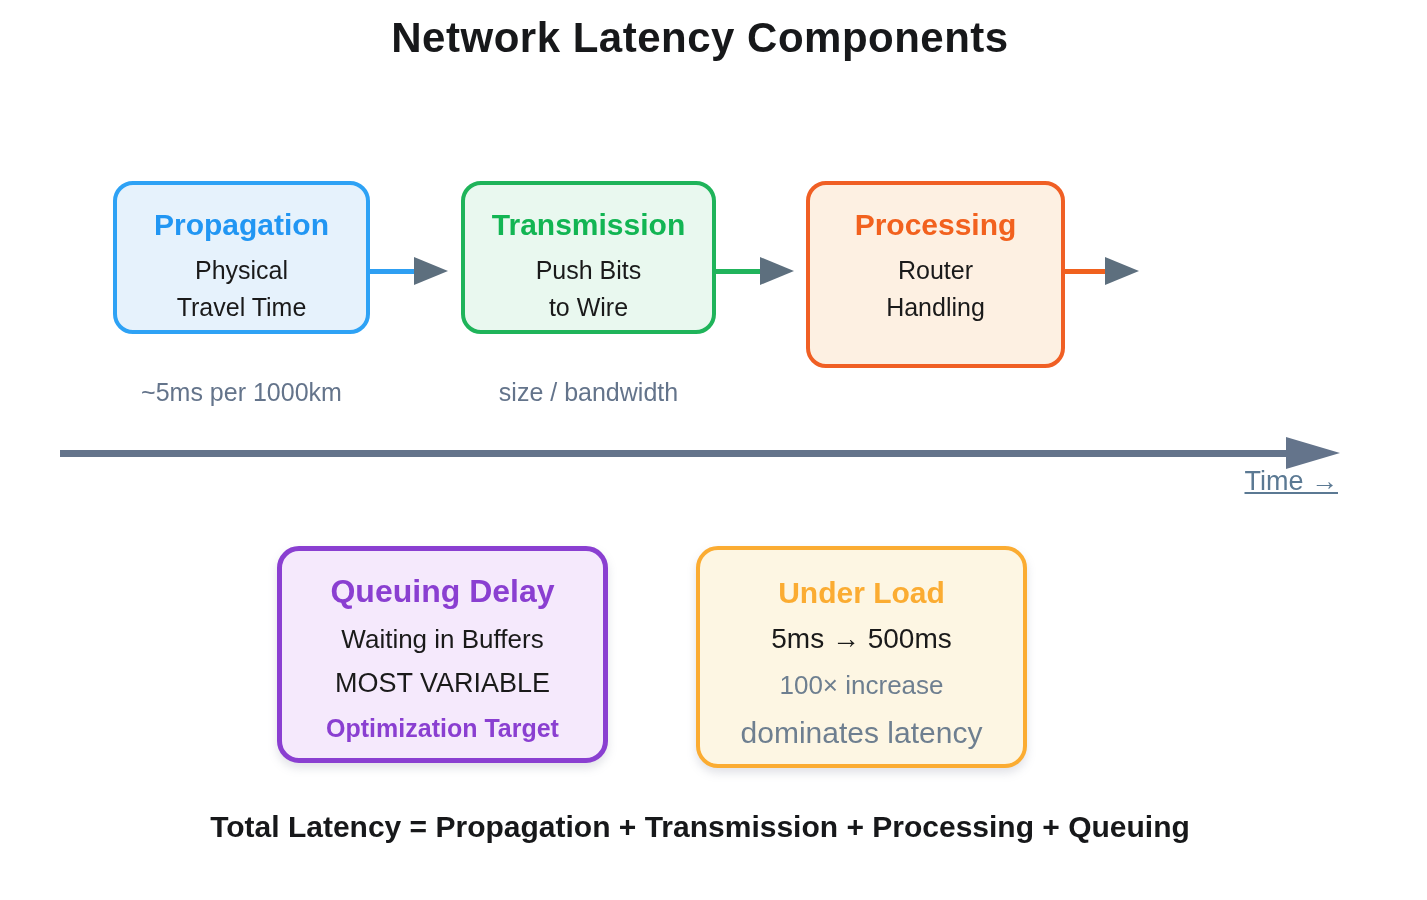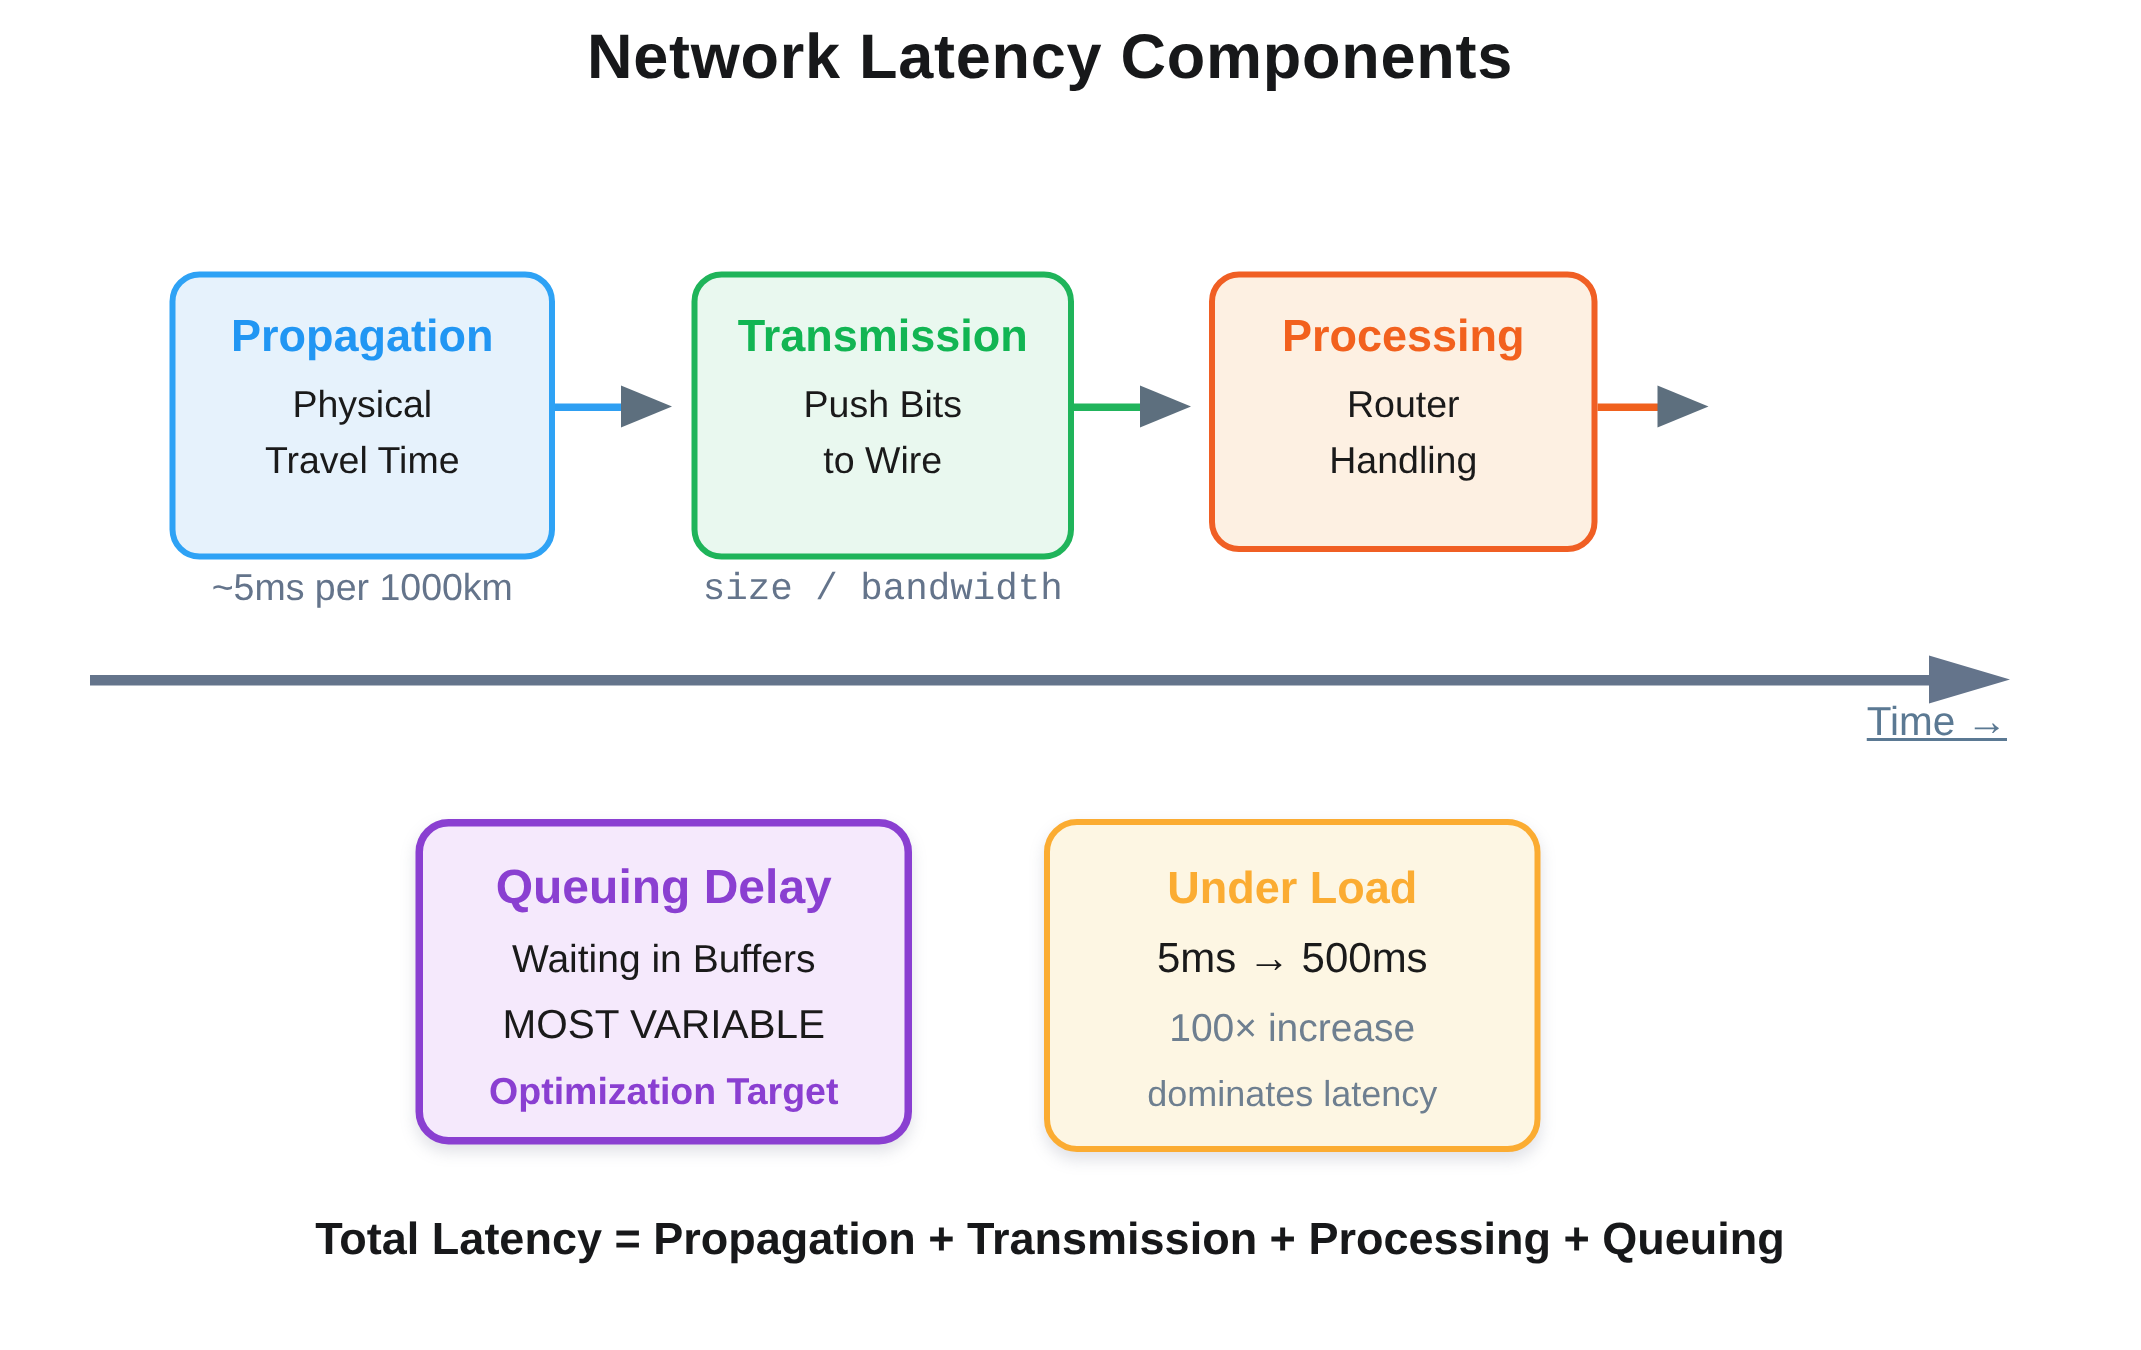--- a/index.html
+++ b/index.html
@@ -15,41 +15,41 @@
 
   .page-title {
     position: absolute; left: 0; right: 27px; top: 14px;
     text-align: center;
     font-size: 42px; font-weight: bold; color: #17181a;
     letter-spacing: 0.5px;
   }
 
   
   .flow-box {
-    position: absolute; top: 181px; height: 192px;
+    position: absolute; top: 181px; height: 153px;
     border-radius: 20px; border: 4px solid;
     text-align: center;
   }
   .flow-box .fb-title { margin-top: 23px; font-size: 30px; font-weight: bold; }
   .flow-box .fb-line { font-size: 25px; line-height: 37px; color: #1a1a1a; }
   .flow-box .fb-line.first { margin-top: 10px; }
 
   .box-propagation { left: 113px; width: 257px; border-color: #2ea2f5; background: #e6f2fc; }
   .box-propagation .fb-title { color: #2196f3; }
   .box-transmission { left: 461px; width: 255px; border-color: #1fb45a; background: #e9f8ef; }
   .box-transmission .fb-title { color: #12b553; }
   .box-processing { left: 806px; width: 259px; height: 187px; border-color: #f05f24; background: #fdf0e2; }
   .box-processing .fb-title { color: #f2611e; }
 
   .flow-caption {
     position: absolute; top: 378px;
     text-align: center; font-size: 25px; color: #64748b;
   }
   .cap-1 { left: 113px; width: 257px; }
-  .cap-2 { left: 461px; width: 255px; font-family: Liberation Mono, monospace; }
+  .cap-2 { left: 461px; width: 255px; }
   .cap-3 { left: 806px; width: 259px; }
 
   
   .conn-line { position: absolute; top: 269px; height: 5px; }
   .conn-head {
     position: absolute; top: 257px; width: 0; height: 0;
     border-top: 14px solid transparent;
     border-bottom: 14px solid transparent;
     border-left: 34px solid #5d6f7e;
   }
@@ -91,21 +91,21 @@
   .box-queuing .db-line2 { margin-top: 13px; font-size: 27px; color: #1a1a1a; }
   .box-queuing .db-footer { margin-top: 15px; font-size: 25px; font-weight: bold; color: #8a3fd1; }
 
   .box-underload {
     left: 696px; height: 222px;
     border: 4px solid #fbac32; background: #fdf6e3;
   }
   .box-underload .db-title { margin-top: 26px; font-size: 30px; font-weight: bold; color: #fbac32; }
   .box-underload .db-line1 { margin-top: 13px; font-size: 28px; color: #1a1a1a; }
   .box-underload .db-line2 { margin-top: 15px; font-size: 26px; color: #6e7f90; }
-  .box-underload .db-line3 { margin-top: 15px; font-size: 24px; color: #6e7f90; }
+  .box-underload .db-line3 { margin-top: 15px; font-size: 30px; color: #6e7f90; }
 
   .formula {
     position: absolute; left: 0; right: 27px; top: 810px;
     text-align: center;
     font-size: 30px; font-weight: bold; color: #17181a;
   }
 </style>
 </head>
 <body>
 

